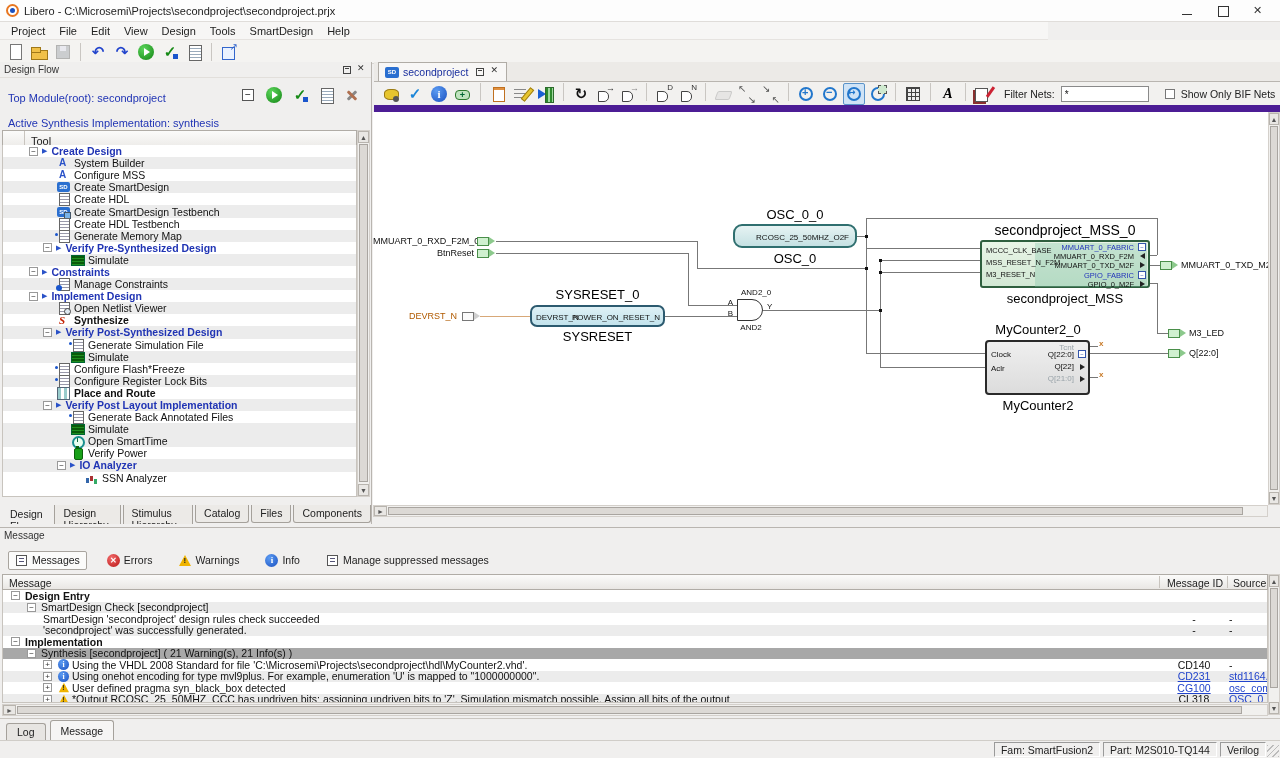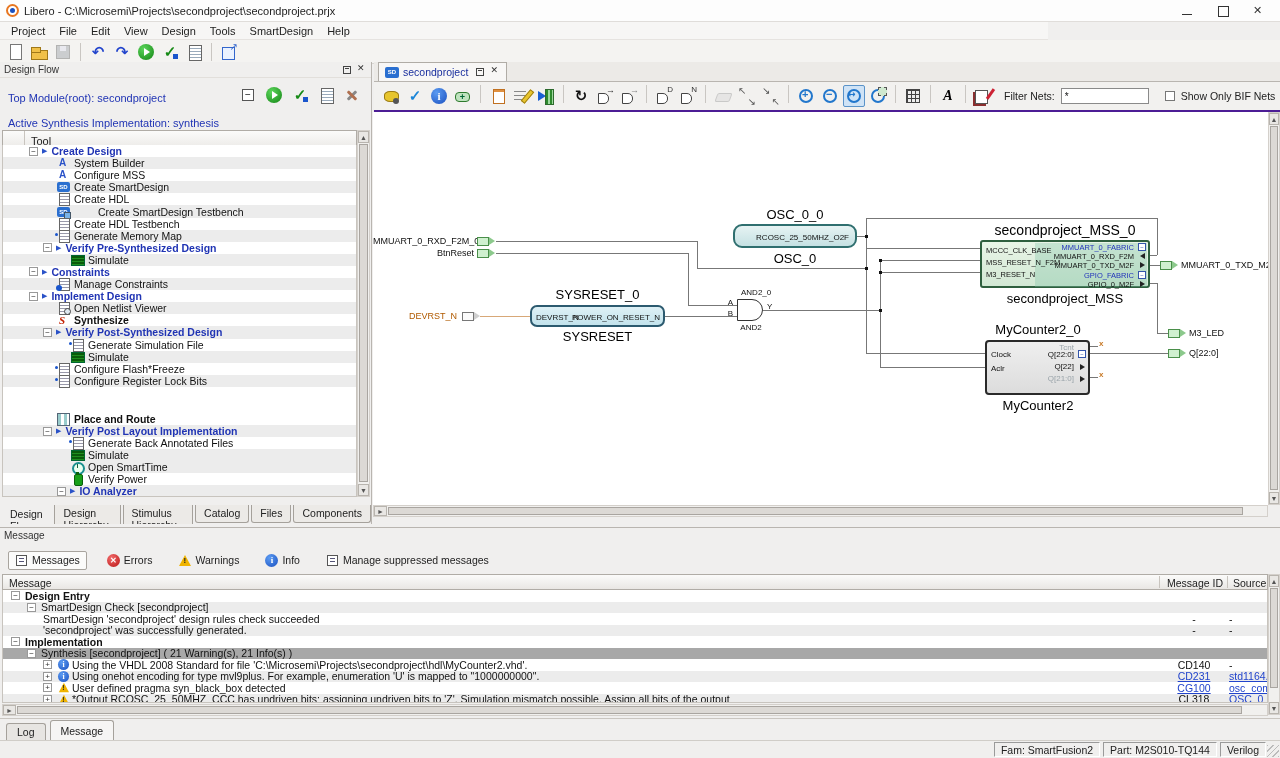--- a/index.html
+++ b/index.html
@@ -119,21 +119,21 @@
   .hsb .sb-thumb{top:1px;bottom:1px;left:auto;right:auto;}
   .df-tabs{position:absolute;left:2px;top:443px;display:flex;gap:2px;align-items:flex-start;}
   .dftab{padding:2px 8px 3px;border:1px solid #a5a19b;border-top:none;border-radius:0 0 3px 3px;background:#eceae7;font-size:10.5px;color:#222;}
   .dftab.active{border:none;background:#f0efee;padding-top:3px;}
   
   .cv-tabbar{position:absolute;left:374px;top:62px;width:906px;height:20px;background:#eceae7;border-bottom:1px solid #b9b5b0;display:flex;align-items:flex-end;padding-left:4px;}
   .cv-tab{display:flex;align-items:center;gap:4px;background:#f8f7f6;border:1px solid #b0aca6;border-bottom:none;padding:2px 6px;height:19px;}
   .sdmini{width:14px;height:11px;background:#2a6fd0;border-radius:2px;position:relative;flex:none;}
   .sdmini::after{content:"SD";position:absolute;inset:0;color:#fff;font:bold 6px/11px "Liberation Sans",sans-serif;text-align:center;}
   .cv-tab-label{color:#1a2f9e;font-size:10.5px;}
-  .cv-toolbar{position:absolute;left:374px;top:82px;width:906px;height:30px;background:#f2f1ef;border-bottom:2px solid #4c1d95;display:flex;align-items:center;padding-left:6px;gap:2px;}
+  .cv-toolbar{position:absolute;left:374px;top:82px;width:906px;height:30px;background:#f2f1ef;border-bottom:7px solid #4c1d95;display:flex;align-items:center;padding-left:6px;gap:2px;}
   .flabel{font-size:10.5px;color:#222;margin:0 4px 0 8px;}
   .finput{width:88px;height:16px;background:#fff;border:1px solid #8a8a8a;font-size:10px;line-height:15px;padding-left:3px;color:#111;}
   .fcheck{width:10px;height:10px;border:1px solid #777;background:#fff;margin:0 4px 0 14px;flex:none;}
   .cv-area{position:absolute;left:373px;top:112px;width:895px;height:393px;background:#fff;overflow:hidden;}
   .wire{position:absolute;background:#777;}
   .wire.peach{background:#d8a878;}
   .jdot{position:absolute;width:3px;height:3px;background:#111;}
   .xmark{position:absolute;font:bold 8px/8px "Liberation Sans",sans-serif;color:#c87a28;}
   .comp-title{position:absolute;text-align:center;font-size:13px;color:#000;white-space:nowrap;}
   .comp-title.big{font-size:14px;}
@@ -297,21 +297,21 @@
           <div class="tlabel">Configure MSS</div>
         </div>
         <div class="trow alt" style="padding-left: 54px;">
           <div class="ti ti-sd"></div>
           <div class="tlabel">Create SmartDesign</div>
         </div>
         <div class="trow" style="padding-left: 54px;">
           <div class="ti ti-doc"></div>
           <div class="tlabel">Create HDL</div>
         </div>
-        <div class="trow alt" style="padding-left: 54px; gap: 24px;">
+        <div class="trow alt" style="padding-left: 54px;">
           <div class="ti ti-sdt"></div>
           <div class="tlabel">Create SmartDesign Testbench</div>
         </div>
         <div class="trow" style="padding-left: 54px;">
           <div class="ti ti-doc"></div>
           <div class="tlabel">Create HDL Testbench</div>
         </div>
         <div class="trow alt" style="padding-left: 54px;">
           <div class="ti ti-page"></div>
           <div class="tlabel">Generate Memory Map</div>
@@ -361,21 +361,21 @@
           <div class="tlabel">Simulate</div>
         </div>
         <div class="trow" style="padding-left: 54px;">
           <div class="ti ti-page"></div>
           <div class="tlabel">Configure Flash*Freeze</div>
         </div>
         <div class="trow alt" style="padding-left: 54px;">
           <div class="ti ti-page"></div>
           <div class="tlabel">Configure Register Lock Bits</div>
         </div>
-        <div class="trow" style="padding-left: 54px; margin-top: 26px;">
+        <div class="trow" style="padding-left: 54px;">
           <div class="ti ti-pr"></div>
           <div class="tlabel b">Place and Route</div>
         </div>
         <div class="trow alt" style="padding-left: 40px;">
           <div class="expbox">−</div>
           <div class="catarrow">▶</div>
           <div class="tlabel cat">Verify Post Layout Implementation</div>
         </div>
         <div class="trow" style="padding-left: 68px;">
           <div class="ti ti-page"></div>

